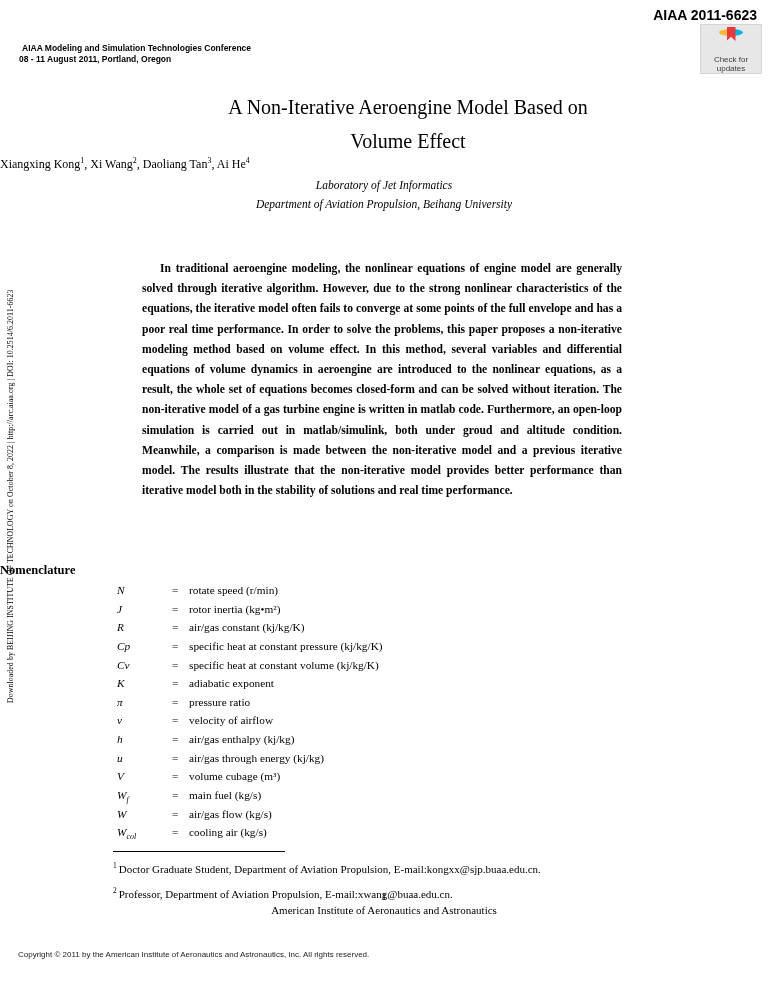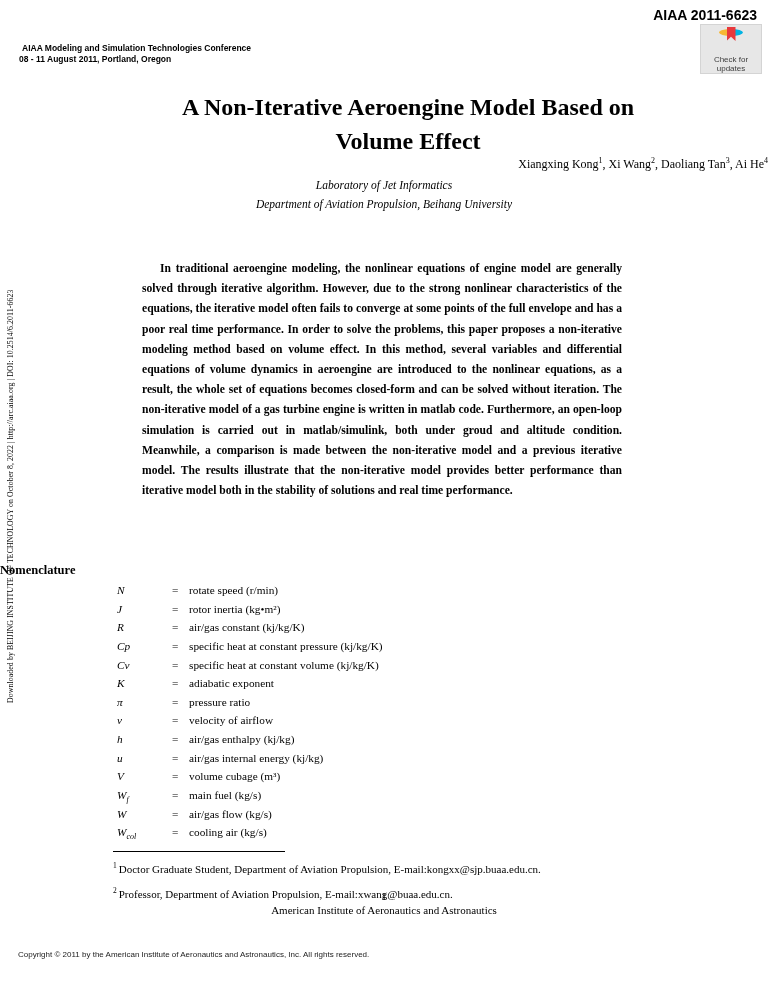--- a/index.html
+++ b/index.html
@@ -44,24 +44,24 @@
   }
   
   .watermark {
     position:absolute; left:6px; top:703px; width:466px;
     transform:rotate(-90deg); transform-origin:0 0;
     font-size:7.8px; white-space:nowrap; color:#000; letter-spacing:.1px;
   }
   
   .title {
     position:absolute; top:90px; left:0; width:100%; text-align:center;
-    font-size:24px; font-weight:bold; line-height:34px;padding-left:48px;
+    font-size:20px; font-weight:normal; line-height:34px;padding-left:48px;
   }
   .authors {
-    position:absolute; top:156px; left:0; width:100%; text-align:right;
+    position:absolute; top:156px; left:0; width:100%; text-align:left;
     font-size:12px;
   }
   .authors sup { font-size:8px; }
   .affil {
     position:absolute; top:176px; left:0; width:100%; text-align:center;
     font-style:italic; font-size:11.5px; line-height:19.4px;
   }
   .abstract {
     position:absolute; left:142px; top:259px; width:480px;
     font-size:11.6px; font-weight:bold; line-height:20.2px;
@@ -173,21 +173,21 @@
         <span class="ndef">velocity of airflow</span>
       </div>
     <div class="nrow">
         <span class="nsym"><i>h</i><sub></sub></span>
         <span class="neq">=</span>
         <span class="ndef">air/gas enthalpy (kj/kg)</span>
       </div>
     <div class="nrow">
         <span class="nsym"><i>u</i><sub></sub></span>
         <span class="neq">=</span>
-        <span class="ndef">air/gas internal energy (kj/kg)</span>
+        <span class="ndef">air/gas through energy (kj/kg)</span>
       </div>
     <div class="nrow">
         <span class="nsym"><i>V</i><sub></sub></span>
         <span class="neq">=</span>
         <span class="ndef">volume cubage (m³)</span>
       </div>
     <div class="nrow">
         <span class="nsym"><i>W</i><sub>f</sub></span>
         <span class="neq">=</span>
         <span class="ndef">main fuel (kg/s)</span>

